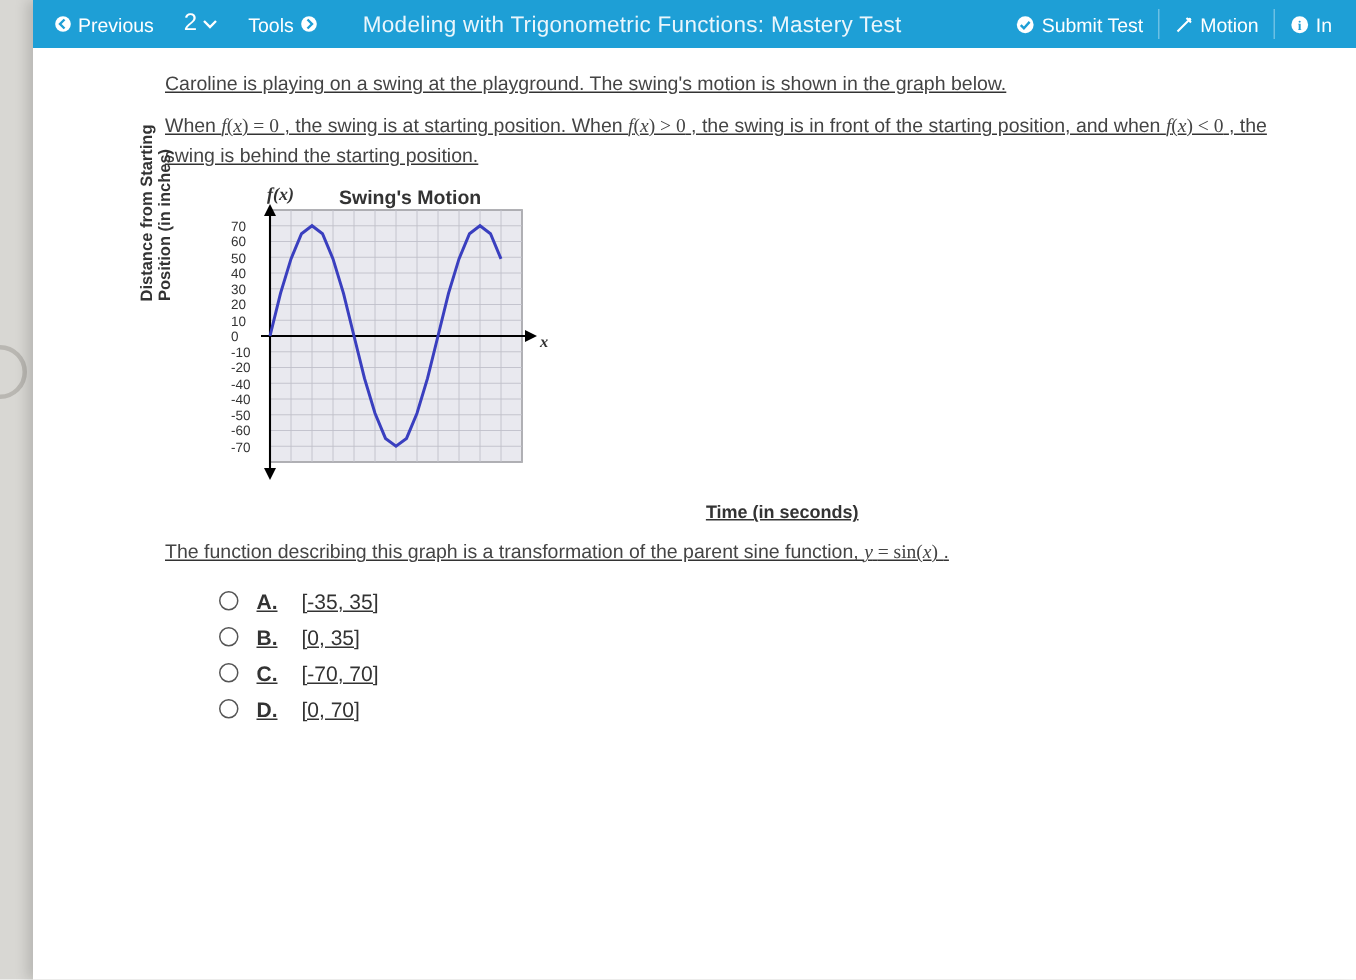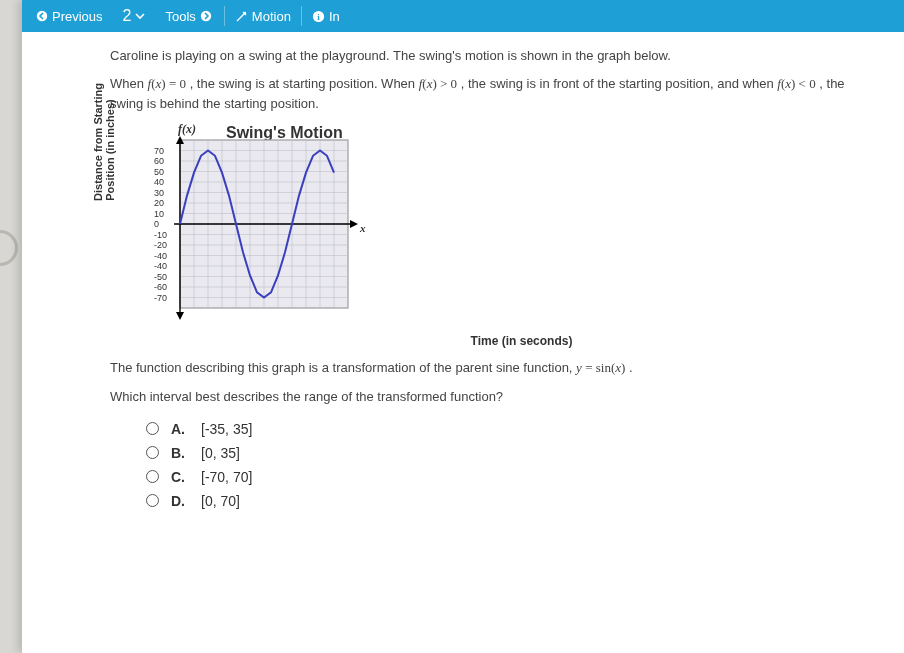--- a/index.html
+++ b/index.html
@@ -47,32 +47,33 @@
     font-size: 15px;
     color: #eaf6fc;
     padding-left: 18px;
     letter-spacing: .2px;
   }
   .tb-right { display: flex; align-items: center; height: 32px; }
   .tb-right .tb-btn { padding: 0 10px; }
   .content {
     padding: 14px 39px 8px 88px;
     color: #333;
+    text-decoration: underline;
   }
   .para {
     font-size: 13px;
     color: #444;
     line-height: 1.55;
     margin-bottom: 8px;
   }
   .math { font-family: "Times New Roman", serif; font-style: italic; }
   .mathn { font-family: "Times New Roman", serif; font-style: normal; }
   .chart-block { margin: 6px 0 10px 28px; }
   .chart-title {
-    font-size: 16px; font-weight: bold; color: #333;
+    font-size: 13px; font-weight: bold; color: #333;
     position: absolute; left: 88px; top: 2px;
   }
   .chart-wrap {
     position: relative;
     width: 250px;
     height: 210px;
   }
   .ylabel {
     position: absolute;
     left: -46px; top: 100px;
@@ -152,21 +153,29 @@
           <path d="M1 3 L5 7 L9 3" stroke="#fff" stroke-width="1.6" fill="none"></path>
         </svg>
     </div>
     <div class="tb-btn">
       <span>Tools</span>
       <svg width="12" height="12" viewBox="0 0 12 12">
           <circle cx="6" cy="6" r="5.2" fill="#fff"></circle>
           <path d="M5 3 L8 6 L5 9" stroke="#1e9fd6" stroke-width="1.6" fill="none"></path>
         </svg>
     </div>
+    <div class="tb-title">Modeling with Trigonometric Functions: Mastery Test</div>
     <div class="tb-right">
+      <div class="tb-btn">
+        <svg width="13" height="13" viewBox="0 0 13 13">
+            <circle cx="6.5" cy="6.5" r="5.6" fill="#fff"></circle>
+            <path d="M3.5 6.8 L5.6 8.8 L9.4 4.6" stroke="#1e9fd6" stroke-width="1.6" fill="none"></path>
+          </svg>
+        <span>Submit Test</span>
+      </div>
       <div class="tb-sep"></div>
       <div class="tb-btn">
         <svg width="13" height="13" viewBox="0 0 13 13">
             <path d="M2 11 L9 4 M8 2 L11 5" stroke="#fff" stroke-width="1.4"></path>
             <circle cx="10" cy="3" r="1.2" fill="#fff"></circle>
           </svg>
         <span>Motion</span>
       </div>
       <div class="tb-sep"></div>
       <div class="tb-btn">
@@ -276,21 +285,20 @@
       </div>
       <div class="xlabel">Time (in seconds)</div>
     </div>
 
     <p class="para">
       <span>The function describing this graph is a transformation of the parent sine function, </span>
       <span class="math"><span class="math">y</span> <span class="mathn">= sin(</span><span class="math">x</span><span class="mathn">)</span></span>
       <span> .</span>
     </p>
 
-    <p class="para">Which interval best describes the range of the transformed function?</p>
 
     <div class="options">
       <div class="opt">
         <span class="radio"></span>
         <span class="opt-letter">A.</span>
         <span>[-35, 35]</span>
       </div>
       <div class="opt">
         <span class="radio"></span>
         <span class="opt-letter">B.</span>

